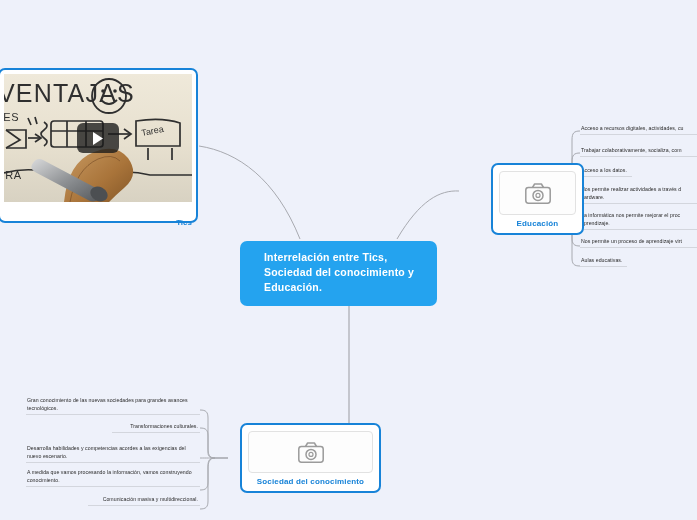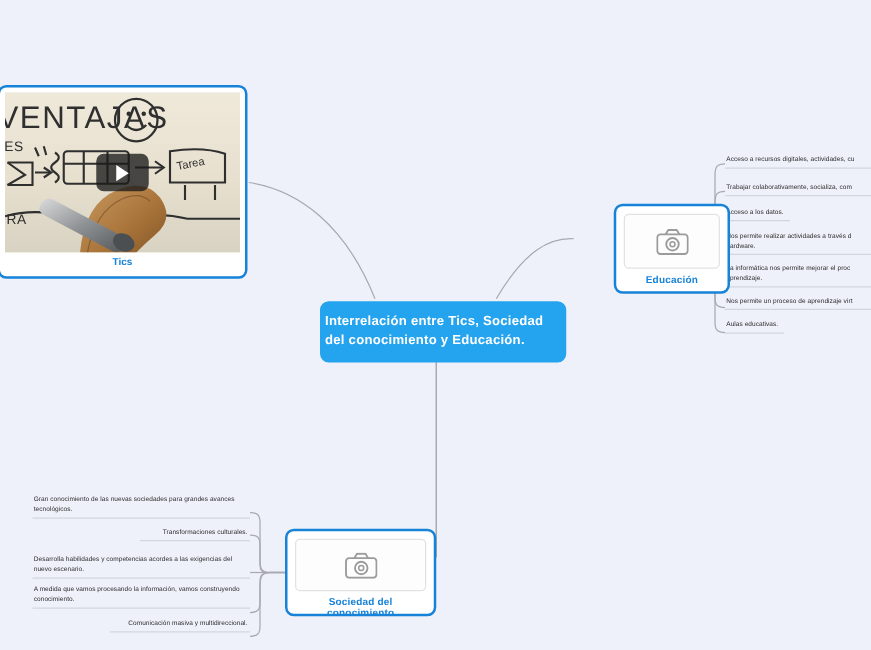--- a/index.html
+++ b/index.html
@@ -25,27 +25,27 @@
     left: 0;
     top: 0;
     width: 697px;
     height: 520px;
     pointer-events: none;
   }
 
   
   .central-node {
     position: absolute;
-    left: 256px;
+    left: 240px;
     top: 241px;
     width: 197px;
     box-sizing: border-box;
     background: #24a3ef;
     border-radius: 7px;
-    padding: 9px 12px 10px 4px;
+    padding: 9px 12px 10px 24px;
     color: #ffffff;
     font-size: 10.5px;
     font-weight: bold;
     line-height: 1.45;
     letter-spacing: 0.2px;
     z-index: 5;
   }
 
   
   .media-node {
@@ -58,23 +58,23 @@
   }
   .media-node.educacion {
     left: 459px;
     top: 163px;
     width: 93px;
     height: 72px;
     padding: 6px 6px 0 6px;
     margin-left: 32px;
   }
   .media-node.sociedad {
-    left: 228px;
+    left: 240px;
     top: 423px;
-    width: 121px;
+    width: 141px;
     height: 70px;
     padding: 6px 6px 0 6px;
   }
   .placeholder-box {
     box-sizing: border-box;
     width: 100%;
     height: 44px;
     border: 1px solid #e2e2e2;
     border-radius: 4px;
     background: #fdfdfd;
@@ -107,22 +107,22 @@
     z-index: 5;
   }
   .video-thumb {
     position: relative;
     width: 100%;
     height: 128px;
     overflow: hidden;
     background: #e9e3d4;
   }
   .video-caption {
-    margin-top: 3px;
-    text-align: center;
+    margin-top: 16px;
+    text-align: right;
     color: #1783d8;
     font-size: 8px;
     font-weight: bold;
   }
   .play-badge {
     position: absolute;
     left: 50%;
     top: 50%;
     transform: translate(-50%, -50%);
     width: 42px;

